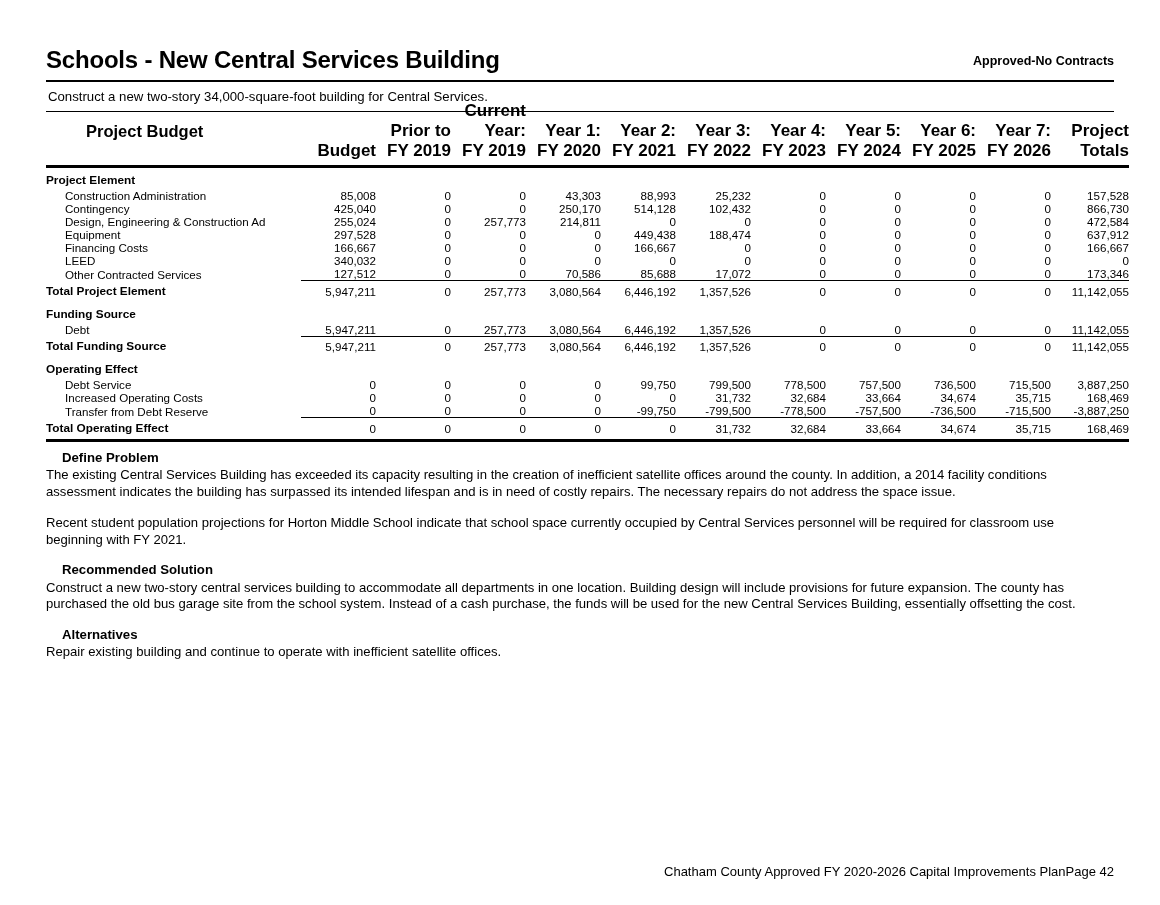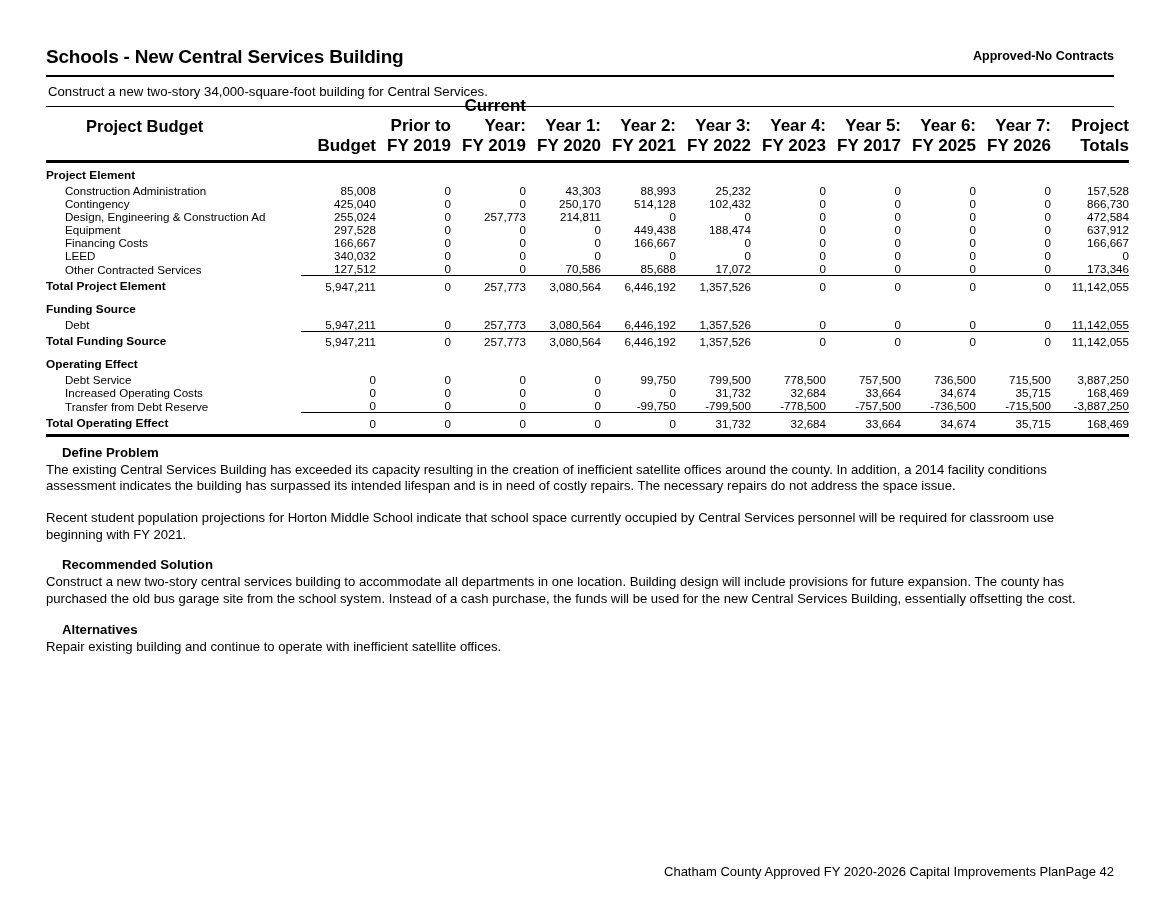--- a/index.html
+++ b/index.html
@@ -23,21 +23,21 @@
   }
 
   
   .doc-header {
     display: flex;
     align-items: flex-end;
     justify-content: space-between;
     padding-top: 47px;
   }
   .doc-title {
-    font-size: 19px;
+    font-size: 24px;
     font-weight: bold;
     letter-spacing: -0.2px;
     line-height: 1.05;
   }
   .status-label {
     font-size: 12.5px;
     font-weight: bold;
     padding-bottom: 4px;
     white-space: nowrap;
   }
@@ -189,21 +189,21 @@
 FY 2019</th>
         <th class="hd">Year 1:
 FY 2020</th>
         <th class="hd">Year 2:
 FY 2021</th>
         <th class="hd">Year 3:
 FY 2022</th>
         <th class="hd">Year 4:
 FY 2023</th>
         <th class="hd">Year 5:
-FY 2017</th>
+FY 2024</th>
         <th class="hd">Year 6:
 FY 2025</th>
         <th class="hd">Year 7:
 FY 2026</th>
         <th class="hd">Project
 Totals</th>
       </tr>
     </thead>
     <tbody id="budget-body">
         <tr class="headline-bottom">

